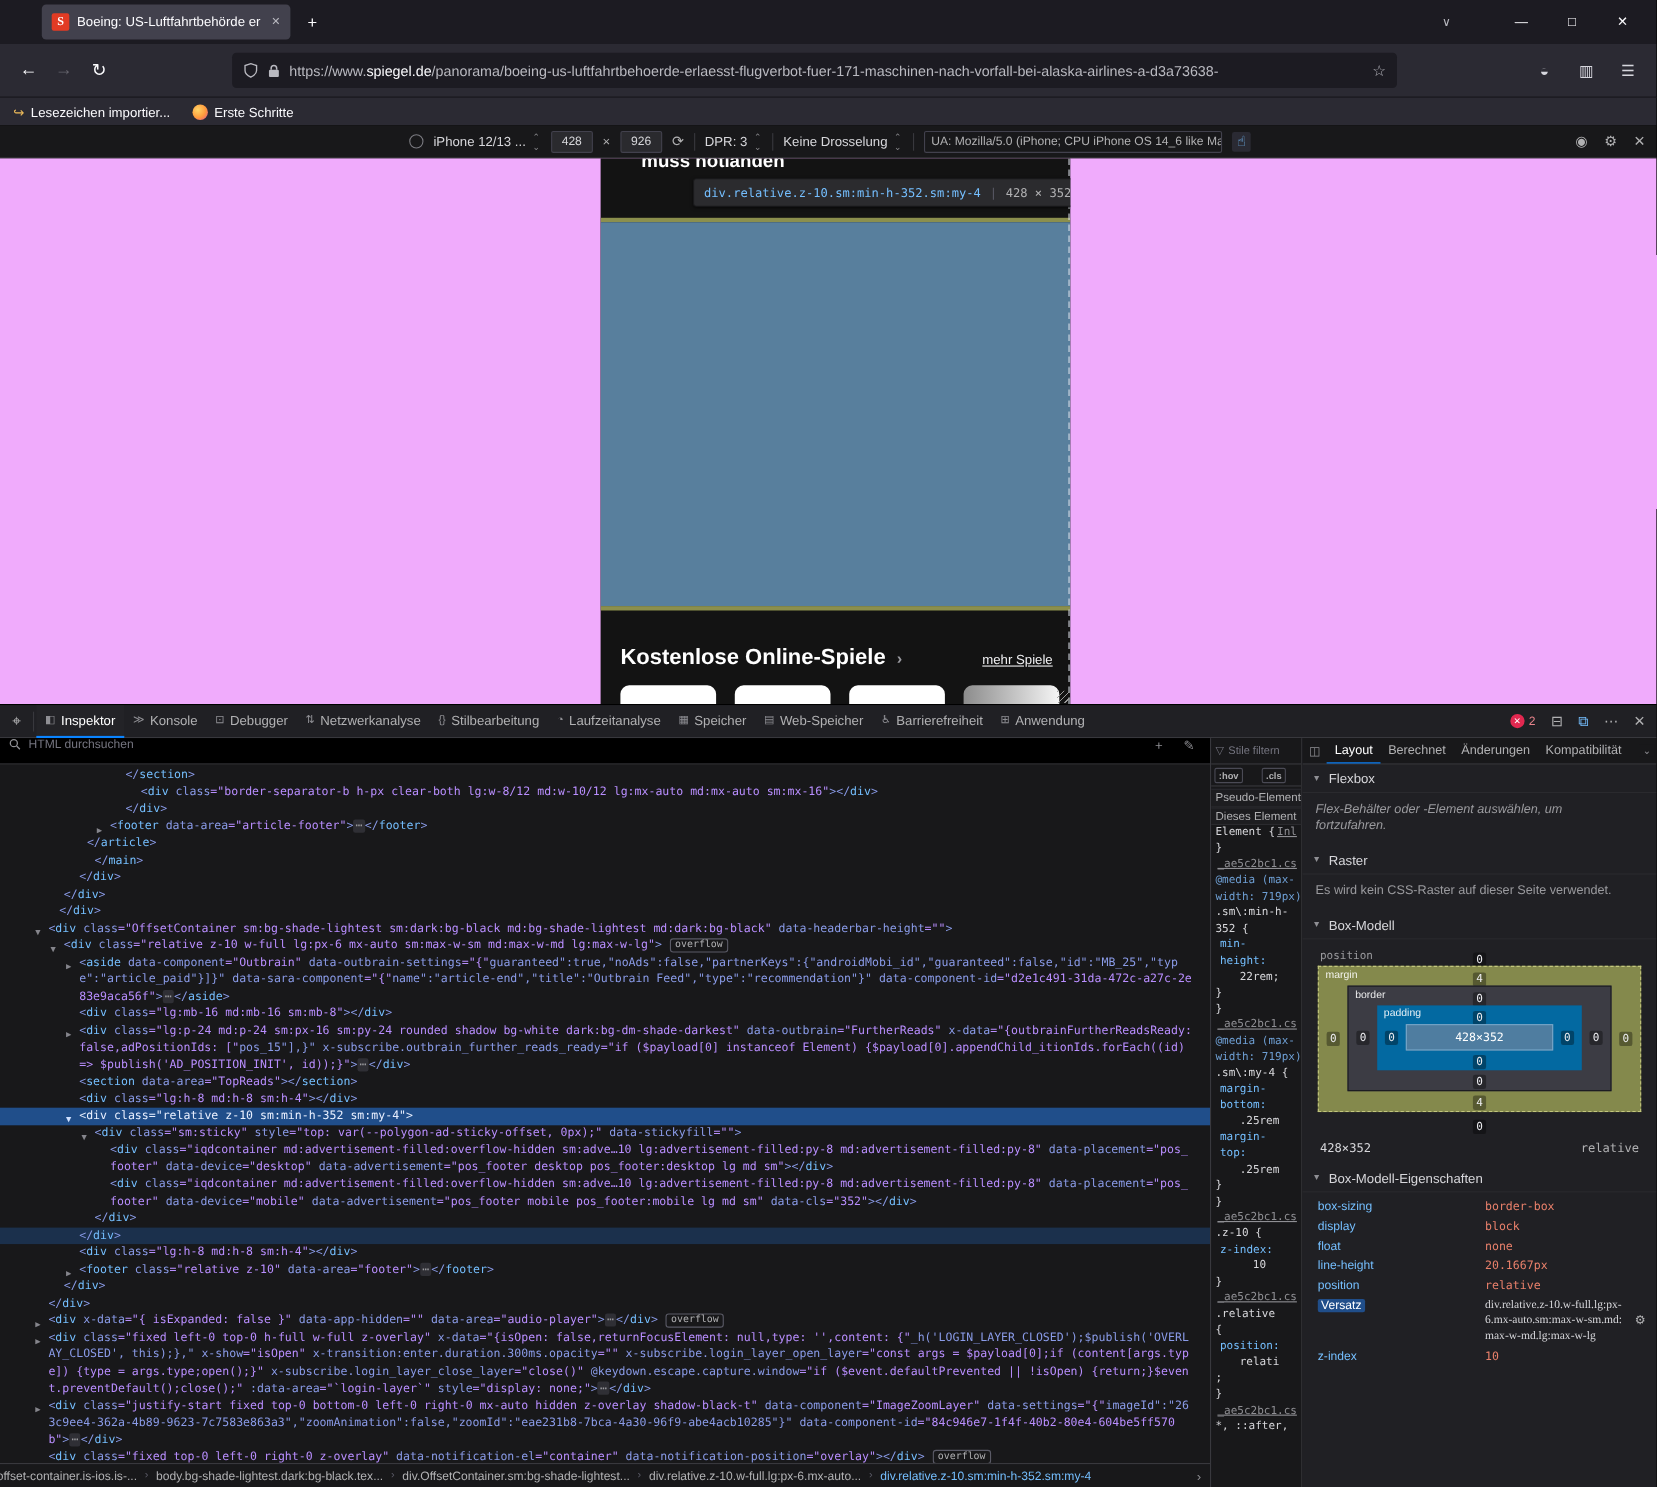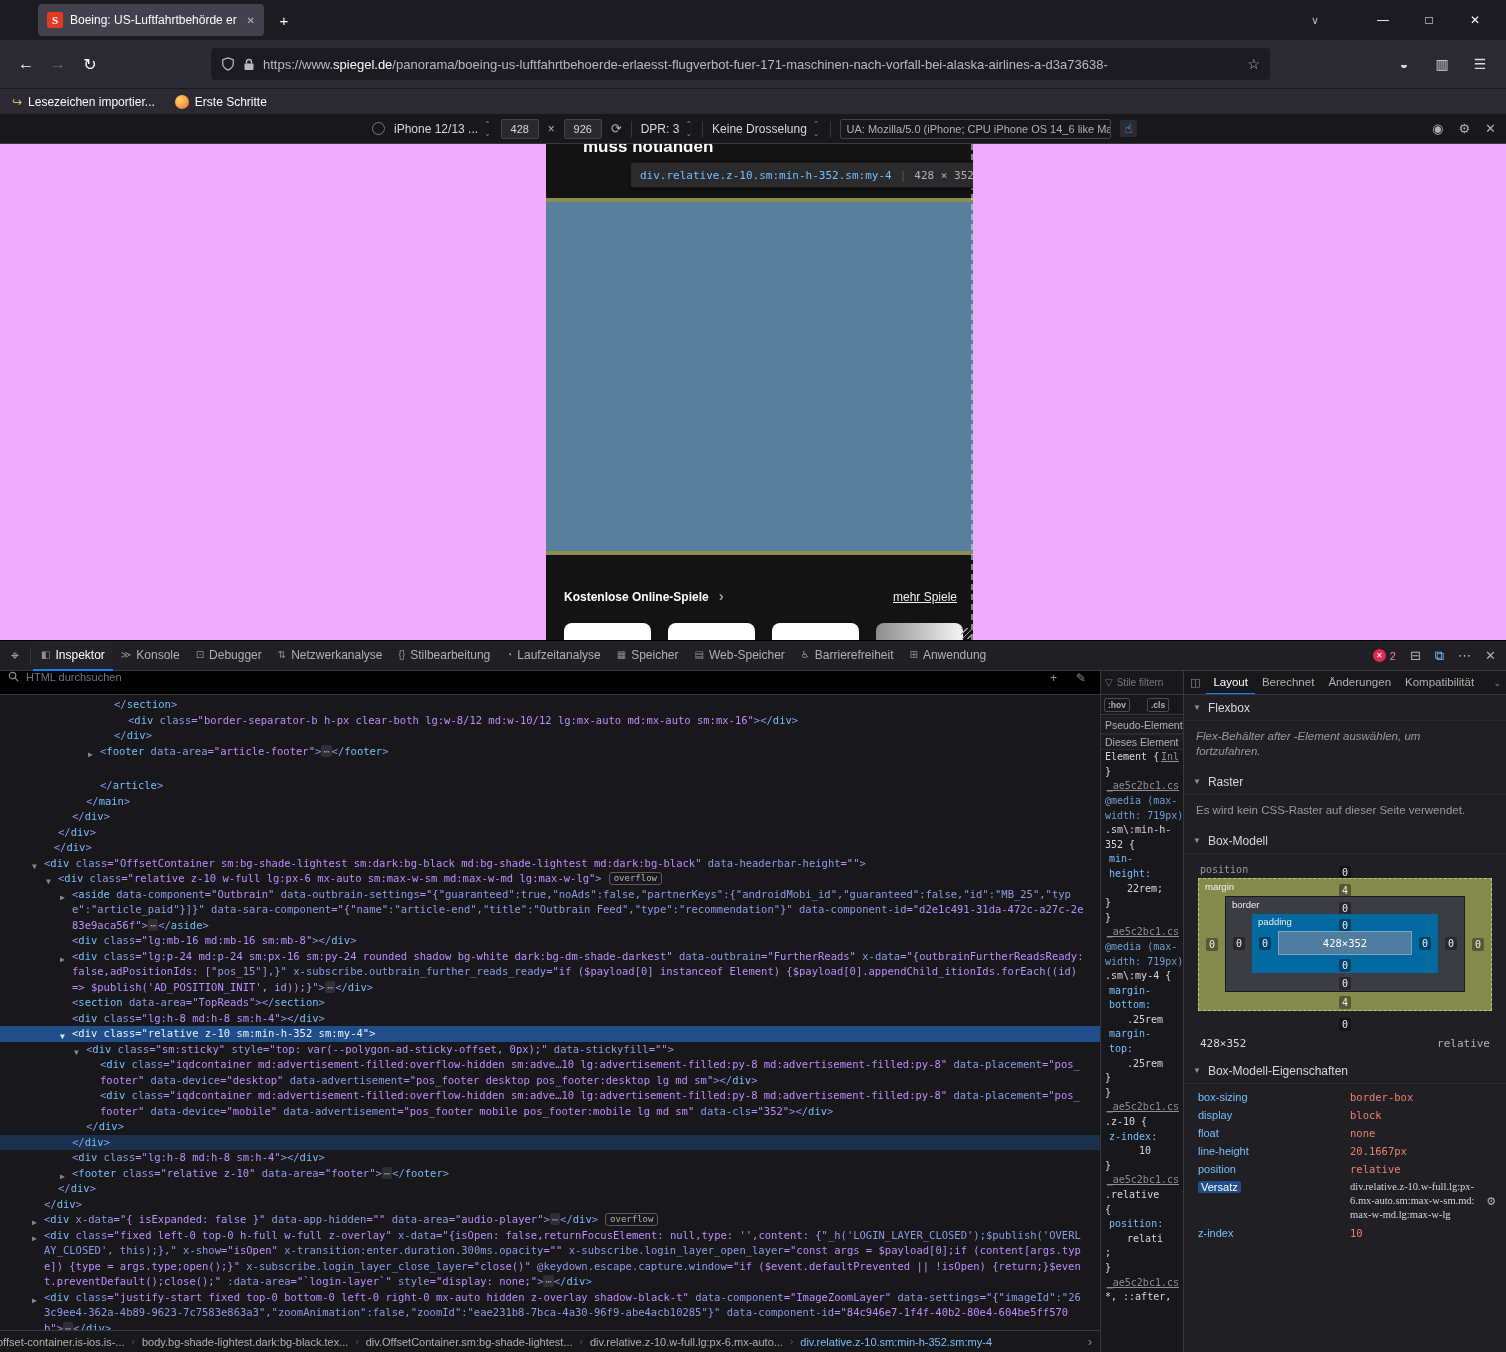--- a/index.html
+++ b/index.html
@@ -50,21 +50,21 @@
   .vp-guide { position:absolute; right:0; top:0; bottom:0; border-right:2px dashed rgba(220,225,235,0.55); }
   .vp-heading { position:absolute; top:-7px; left:37px; color:#fff; font-size:17px; font-weight:bold; }
   .hl-tooltip { position:absolute; left:84px; top:18px; height:26px; background:#2b2b2e; border:1px solid #19191b; border-radius:3px; box-shadow:0 1px 3px rgba(0,0,0,.6); display:flex; align-items:center; gap:8px; padding:0 9px; font-family:"DejaVu Sans Mono",monospace; font-size:11px; white-space:nowrap; z-index:3; }
   .hl-tooltip .sel { color:#75bfff; }
   .hl-tooltip .bar { color:#5a5a66; }
   .hl-tooltip .size { color:#b1b1b3; }
   .hl-box { position:absolute; left:0; right:0; top:54px; }
   .hl-margin { height:4px; background:#8b8f4d; }
   .hl-content { height:349px; background:#587f9d; }
   .games-row { position:absolute; left:18px; right:16px; top:443px; display:flex; align-items:baseline; }
-  .games-title { color:#fff; font-size:12px; font-weight:bold; }
+  .games-title { color:#fff; font-size:20px; font-weight:bold; }
   .games-chev { color:#9a9aa0; font-size:15px; margin-left:10px; font-weight:bold; }
   .games-link { margin-left:auto; color:#f0f0f2; font-size:12px; text-decoration:underline; }
   .tiles { position:absolute; left:18px; top:479px; display:flex; gap:17px; }
   .tile { width:87px; height:70px; background:#fff; border-radius:8px; }
   .tile.grad { background:linear-gradient(90deg,#8c8c8c,#f5f5f5); }
   .vp-grip { position:absolute; right:1px; bottom:1px; width:11px; height:11px; background:repeating-linear-gradient(135deg,#9a9a9a 0 1px,transparent 1px 4px); }
 
   
   .devtools { height:712px; display:flex; flex-direction:column; background:#18181a; flex:none; border-top:1px solid #000; }
   .dt-toolbar { height:30px; background:#202024; border-bottom:1px solid #38383d; display:flex; align-items:center; flex:none; }
@@ -348,21 +348,21 @@
           </span>
           <span class="ph">HTML durchsuchen</span>
           <span class="act">+</span>
           <span class="act">✎</span>
         </div>
         <div class="mk-tree">
             <div class="mk-row" style="padding-left: 114px;"><span class="twisty" style="left: 102px;"></span><span class="mk-text">&lt;/<span class="mt">section</span>&gt;</span></div>
             <div class="mk-row" style="padding-left: 128px;"><span class="twisty" style="left: 116px;"></span><span class="mk-text">&lt;<span class="mt">div</span> class<span class="mv">="border-separator-b h-px clear-both lg:w-8/12 md:w-10/12 lg:mx-auto md:mx-auto sm:mx-16"</span>&gt;&lt;/<span class="mt">div</span>&gt;</span></div>
             <div class="mk-row" style="padding-left: 114px;"><span class="twisty" style="left: 102px;"></span><span class="mk-text">&lt;/<span class="mt">div</span>&gt;</span></div>
             <div class="mk-row" style="padding-left: 100px;"><span class="twisty" style="left: 88px;">▶</span><span class="mk-text">&lt;<span class="mt">footer</span> data-area<span class="mv">="article-footer"</span>&gt;<span class="mdots">⋯</span>&lt;/<span class="mt">footer</span>&gt;</span></div>
-            <div class="mk-row" style="padding-left: 100px; margin-top: 19px;"><span class="twisty" style="left: 88px;"></span><span class="mk-text">&lt;/<span class="mt">article</span>&gt;</span></div>
+            <div class="mk-row" style="padding-left: 79px;"><span class="twisty" style="left: 88px;"></span><span class="mk-text">&lt;/<span class="mt">article</span>&gt;</span></div>
             <div class="mk-row" style="padding-left: 86px;"><span class="twisty" style="left: 74px;"></span><span class="mk-text">&lt;/<span class="mt">main</span>&gt;</span></div>
             <div class="mk-row" style="padding-left: 72px;"><span class="twisty" style="left: 60px;"></span><span class="mk-text">&lt;/<span class="mt">div</span>&gt;</span></div>
             <div class="mk-row" style="padding-left: 58px;"><span class="twisty" style="left: 46px;"></span><span class="mk-text">&lt;/<span class="mt">div</span>&gt;</span></div>
             <div class="mk-row" style="padding-left: 53.8px;"><span class="twisty" style="left: 41.8px;"></span><span class="mk-text">&lt;/<span class="mt">div</span>&gt;</span></div>
             <div class="mk-row" style="padding-left: 44px;"><span class="twisty" style="left: 32px;">▼</span><span class="mk-text">&lt;<span class="mt">div</span> class<span class="mv">="OffsetContainer sm:bg-shade-lightest sm:dark:bg-black md:bg-shade-lightest md:dark:bg-black"</span> data-headerbar-height<span class="mv">=""</span>&gt;</span></div>
             <div class="mk-row" style="padding-left: 58px;"><span class="twisty" style="left: 46px;">▼</span><span class="mk-text">&lt;<span class="mt">div</span> class<span class="mv">="relative z-10 w-full lg:px-6 mx-auto sm:max-w-sm md:max-w-md lg:max-w-lg"</span>&gt;</span><span class="mk-badge">overflow</span></div>
             <div class="mk-row" style="padding-left: 72px;"><span class="twisty" style="left: 60px;">▶</span><span class="mk-text">&lt;<span class="mt">aside</span> data-component<span class="mv">="Outbrain"</span> data-outbrain-settings<span class="mv">="{"</span>guaranteed":true,"noAds":false,"partnerKeys":{"androidMobi_id","guaranteed":false,"id":"MB_25","type":"article_paid"}]}" data-sara-component<span class="mv">="{"</span>name":"article-end","title":"Outbrain Feed","type":"recommendation"}" data-component-id<span class="mv">="d2e1c491-31da-472c-a27c-2e83e9aca56f"</span>&gt;<span class="mdots">⋯</span>&lt;/<span class="mt">aside</span>&gt;</span></div>
             <div class="mk-row" style="padding-left: 72px;"><span class="twisty" style="left: 60px;"></span><span class="mk-text">&lt;<span class="mt">div</span> class<span class="mv">="lg:mb-16 md:mb-16 sm:mb-8"</span>&gt;&lt;/<span class="mt">div</span>&gt;</span></div>
             <div class="mk-row" style="padding-left: 72px;"><span class="twisty" style="left: 60px;">▶</span><span class="mk-text">&lt;<span class="mt">div</span> class<span class="mv">="lg:p-24 md:p-24 sm:px-16 sm:py-24 rounded shadow bg-white dark:bg-dm-shade-darkest"</span> data-outbrain<span class="mv">="FurtherReads"</span> x-data<span class="mv">="{outbrainFurtherReadsReady: false,adPositionIds: ["</span>pos_15"],}" x-subscribe.outbrain_further_reads_ready<span class="mv">="if ($payload[0] instanceof Element) {$payload[0].appendChild_itionIds.forEach((id) =&gt; $publish('AD_POSITION_INIT', id));}"</span>&gt;<span class="mdots">⋯</span>&lt;/<span class="mt">div</span>&gt;</span></div>
             <div class="mk-row" style="padding-left: 72px;"><span class="twisty" style="left: 60px;"></span><span class="mk-text">&lt;<span class="mt">section</span> data-area<span class="mv">="TopReads"</span>&gt;&lt;/<span class="mt">section</span>&gt;</span></div>
@@ -457,21 +457,21 @@
             <div class="lp-tab">Berechnet</div>
             <div class="lp-tab">Änderungen</div>
             <div class="lp-tab">Kompatibilität</div>
             <span class="lp-chev">⌄</span>
           </div>
         <div class="lp-body">
           <div class="lp-sec">
             <span class="tw">▼</span>
             <span>Flexbox</span>
           </div>
-          <div class="lp-msg it" style="max-width:250px;">Flex-Behälter after -Element auswählen, um fortzufahren.</div>
+          <div class="lp-msg it" style="max-width:250px;">Flex-Behälter oder -Element auswählen, um fortzufahren.</div>
           <div class="lp-sec">
             <span class="tw">▼</span>
             <span>Raster</span>
           </div>
           <div class="lp-msg">Es wird kein CSS-Raster auf dieser Seite verwendet.</div>
           <div class="lp-sec">
             <span class="tw">▼</span>
             <span>Box-Modell</span>
           </div>
 

